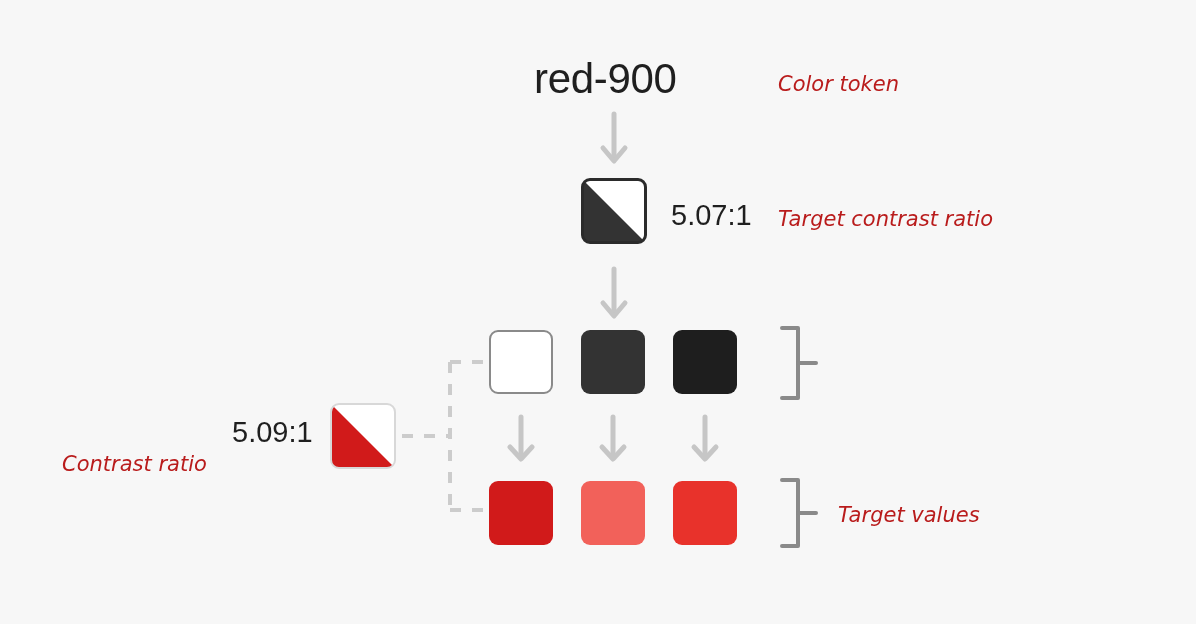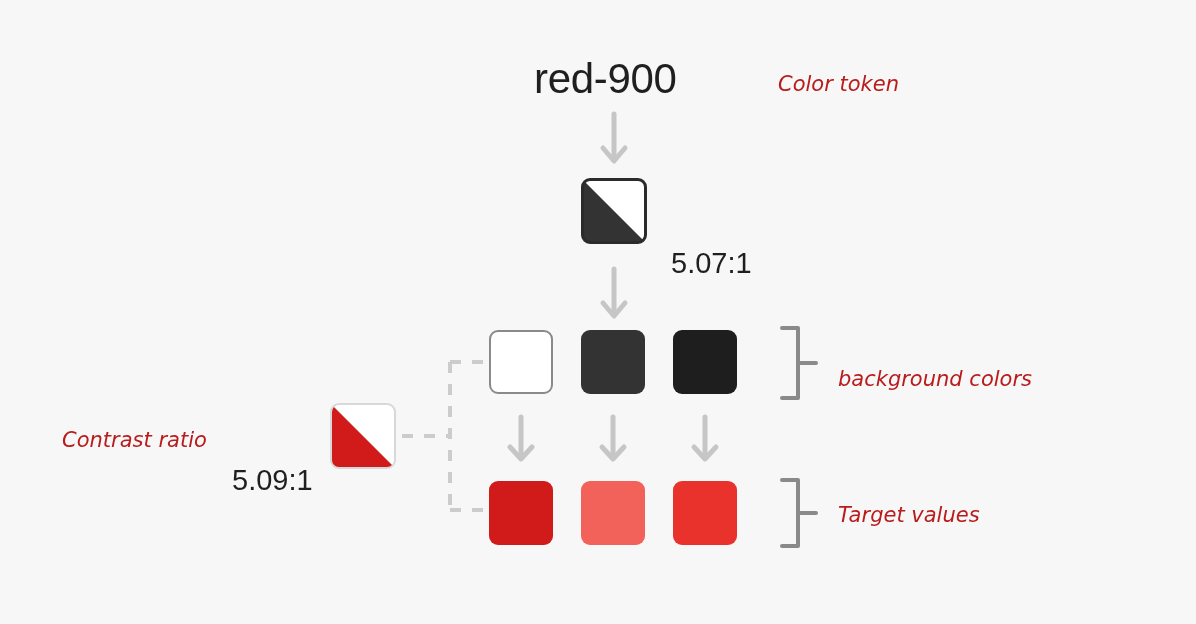--- a/index.html
+++ b/index.html
@@ -30,39 +30,38 @@
     color: #1f1f1f;
     letter-spacing: -0.3px;
     white-space: nowrap;
   }
   .ratio-value {
     position: absolute;
     font-size: 29px;
     font-weight: 400;
     color: #1f1f1f;
     white-space: nowrap;
-    margin-top: 48px;
   }
   .ratio-value.target { left: 671px; top: 199px; }
   .ratio-value.actual { left: 232px; top: 416px; }
 
   .annotation {
     position: absolute;
     font-family: "DejaVu Sans", sans-serif;
     font-style: italic;
     font-size: 21px;
     line-height: 32px;
     color: #b91c1c;
     white-space: pre;
   }
   .annotation.token-label   { left: 778px; top: 68px; }
   .annotation.target-label  { left: 778px; top: 203px; }
   .annotation.bg-label      { left: 838px; top: 331px; }
   .annotation.values-label  { left: 838px; top: 499px; }
-  .annotation.contrast-label{ left: 62px;  top: 424px; font-size: 21px; }
+  .annotation.contrast-label{ left: 62px;  top: 448px; font-size: 21px; }
 
   
   .swatch {
     position: absolute;
     border-radius: 9px;
     box-sizing: border-box;
   }
   .sw-bg-white {
     left: 489px; top: 330px; width: 64px; height: 64px;
     background: #ffffff; border: 2px solid #8a8a8a;
@@ -128,36 +127,37 @@
 
   <svg class="arrow" style="left:598px; top:110px;" width="32" height="58" viewBox="0 0 32 58">
     <path d="M16 4 L16 48" stroke="#c6c6c6" stroke-width="5" stroke-linecap="round" fill="none"></path>
     <path d="M5 38 L16 51 L27 38" stroke="#c6c6c6" stroke-width="5" stroke-linecap="round" stroke-linejoin="round" fill="none"></path>
   </svg>
 
   <div class="split split-target"></div>
 
   <div class="ratio-value target">5.07:1</div>
 
+  <div class="annotation target-label">Target contrast ratio</div>
 
   <svg class="arrow" style="left:598px; top:265px;" width="32" height="58" viewBox="0 0 32 58">
     <path d="M16 4 L16 48" stroke="#c6c6c6" stroke-width="5" stroke-linecap="round" fill="none"></path>
     <path d="M5 38 L16 51 L27 38" stroke="#c6c6c6" stroke-width="5" stroke-linecap="round" stroke-linejoin="round" fill="none"></path>
   </svg>
 
   <div class="swatch sw-bg-white"></div>
   <div class="swatch sw-bg-dark"></div>
   <div class="swatch sw-bg-black"></div>
 
   <svg class="bracket" style="left:778px; top:325px;" width="42" height="76" viewBox="0 0 42 76">
     <path d="M4 3 L20 3 L20 73 L4 73" stroke="#8a8a8a" stroke-width="4" fill="none" stroke-linecap="round" stroke-linejoin="round"></path>
     <path d="M20 38 L38 38" stroke="#8a8a8a" stroke-width="4" fill="none" stroke-linecap="round"></path>
   </svg>
 
-  <div class="annotation bg-label"><br><span>background colors</span></div>
+  <div class="annotation bg-label"><br></div>
 
   <svg class="arrow" style="left:505px; top:414px;" width="32" height="52" viewBox="0 0 32 52">
     <path d="M16 3 L16 42" stroke="#c6c6c6" stroke-width="5" stroke-linecap="round" fill="none"></path>
     <path d="M5 33 L16 45 L27 33" stroke="#c6c6c6" stroke-width="5" stroke-linecap="round" stroke-linejoin="round" fill="none"></path>
   </svg>
   <svg class="arrow" style="left:597px; top:414px;" width="32" height="52" viewBox="0 0 32 52">
     <path d="M16 3 L16 42" stroke="#c6c6c6" stroke-width="5" stroke-linecap="round" fill="none"></path>
     <path d="M5 33 L16 45 L27 33" stroke="#c6c6c6" stroke-width="5" stroke-linecap="round" stroke-linejoin="round" fill="none"></path>
   </svg>
   <svg class="arrow" style="left:689px; top:414px;" width="32" height="52" viewBox="0 0 32 52">

